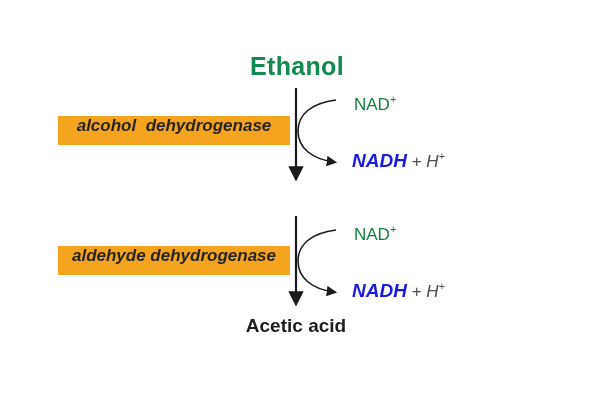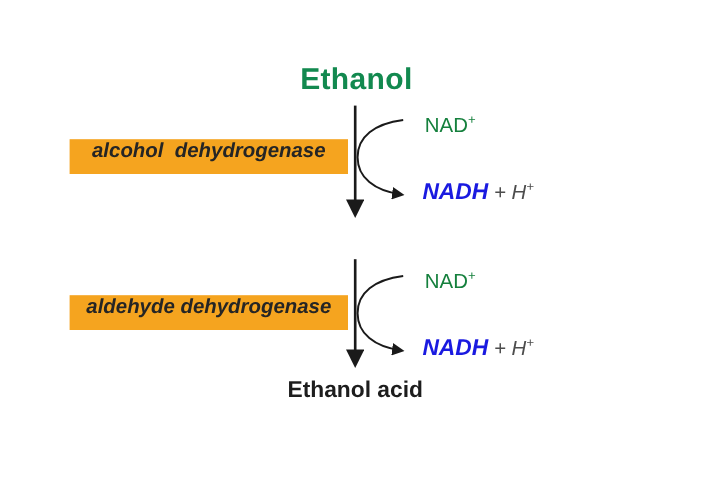--- a/index.html
+++ b/index.html
@@ -68,15 +68,15 @@
   <div class="nad n1"><span>NAD</span><sup>+</sup></div>
   <div class="nadh-row r1"><span class="nadh">NADH</span><span> + H</span><sup>+</sup></div>
 
 
   <div class="enzyme-box b2">
     <span class="enzyme-label">aldehyde dehydrogenase</span>
   </div>
   <div class="nad n2"><span>NAD</span><sup>+</sup></div>
   <div class="nadh-row r2"><span class="nadh">NADH</span><span> + H</span><sup>+</sup></div>
 
-  <div class="metabolite end">Ethanol acid</div>
+  <div class="metabolite end">Acetic acid</div>
 
 </div>
 
 </body></html>

